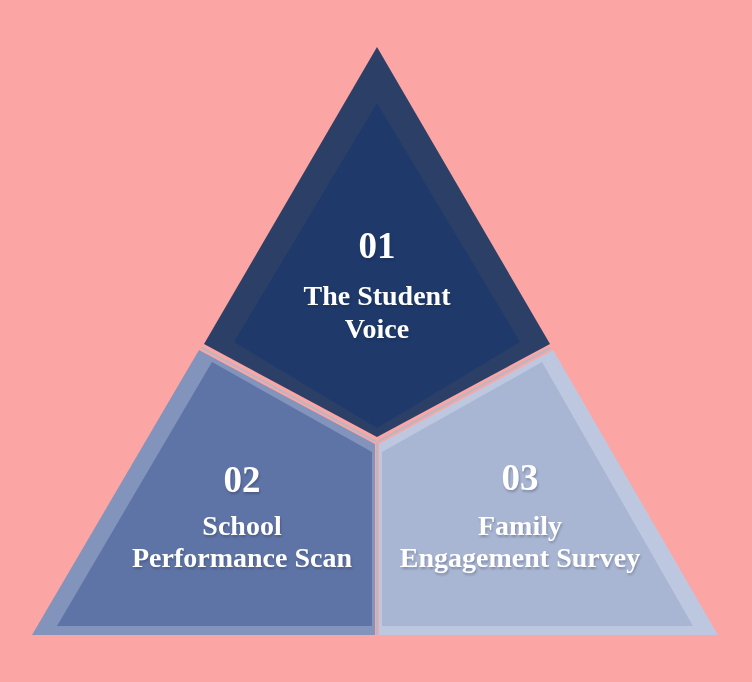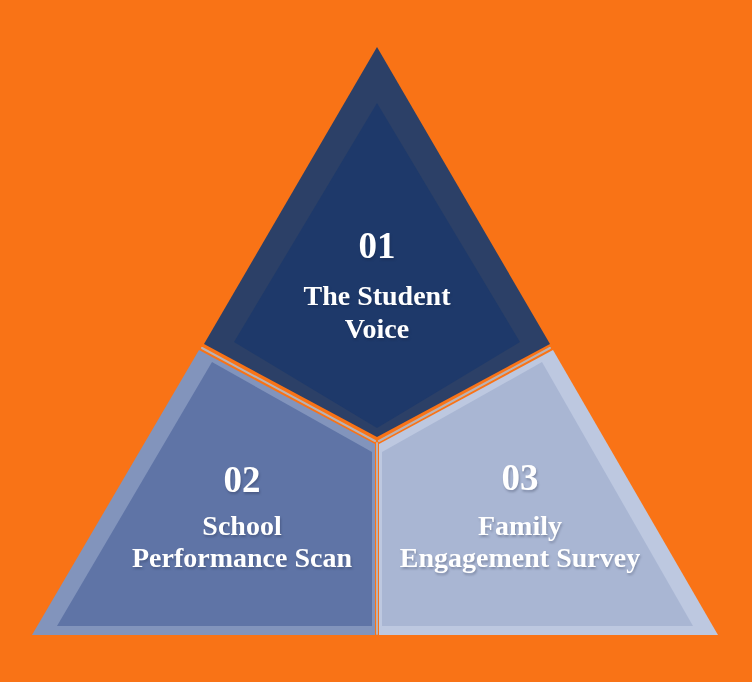--- a/index.html
+++ b/index.html
@@ -7,21 +7,21 @@
     padding: 0;
     background: #ffffff;
     width: 752px;
     height: 682px;
     overflow: hidden;
   }
   .stage {
     position: relative;
     width: 752px;
     height: 682px;
-    background: #f97316;
+    background: #fca5a5;
   }
   svg text {
     font-family: "Liberation Serif", "DejaVu Serif", serif;
     font-weight: 700;
     text-anchor: middle;
   }
   .num { font-size: 37px; }
   .lbl { font-size: 28px; }
   .labels-group {
     filter: drop-shadow(1px 2px 1px rgba(20, 30, 55, 0.28));

